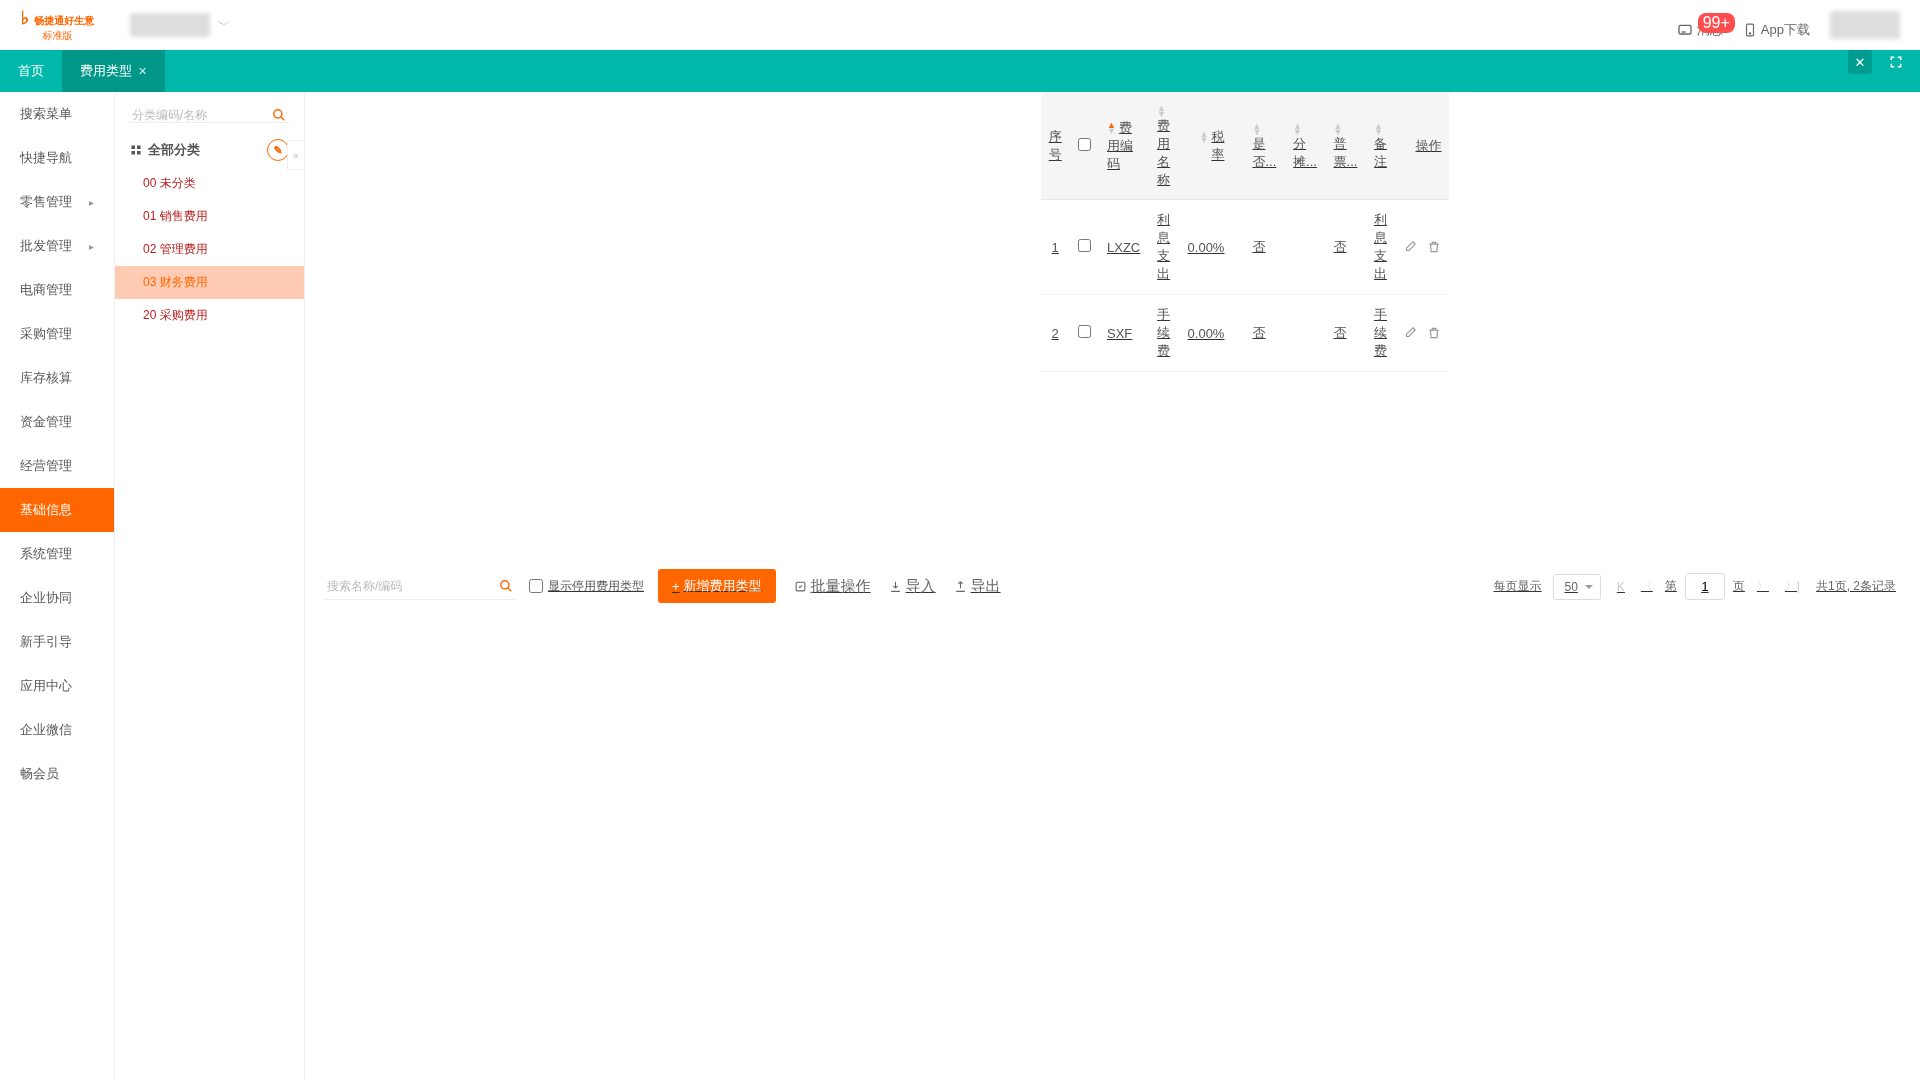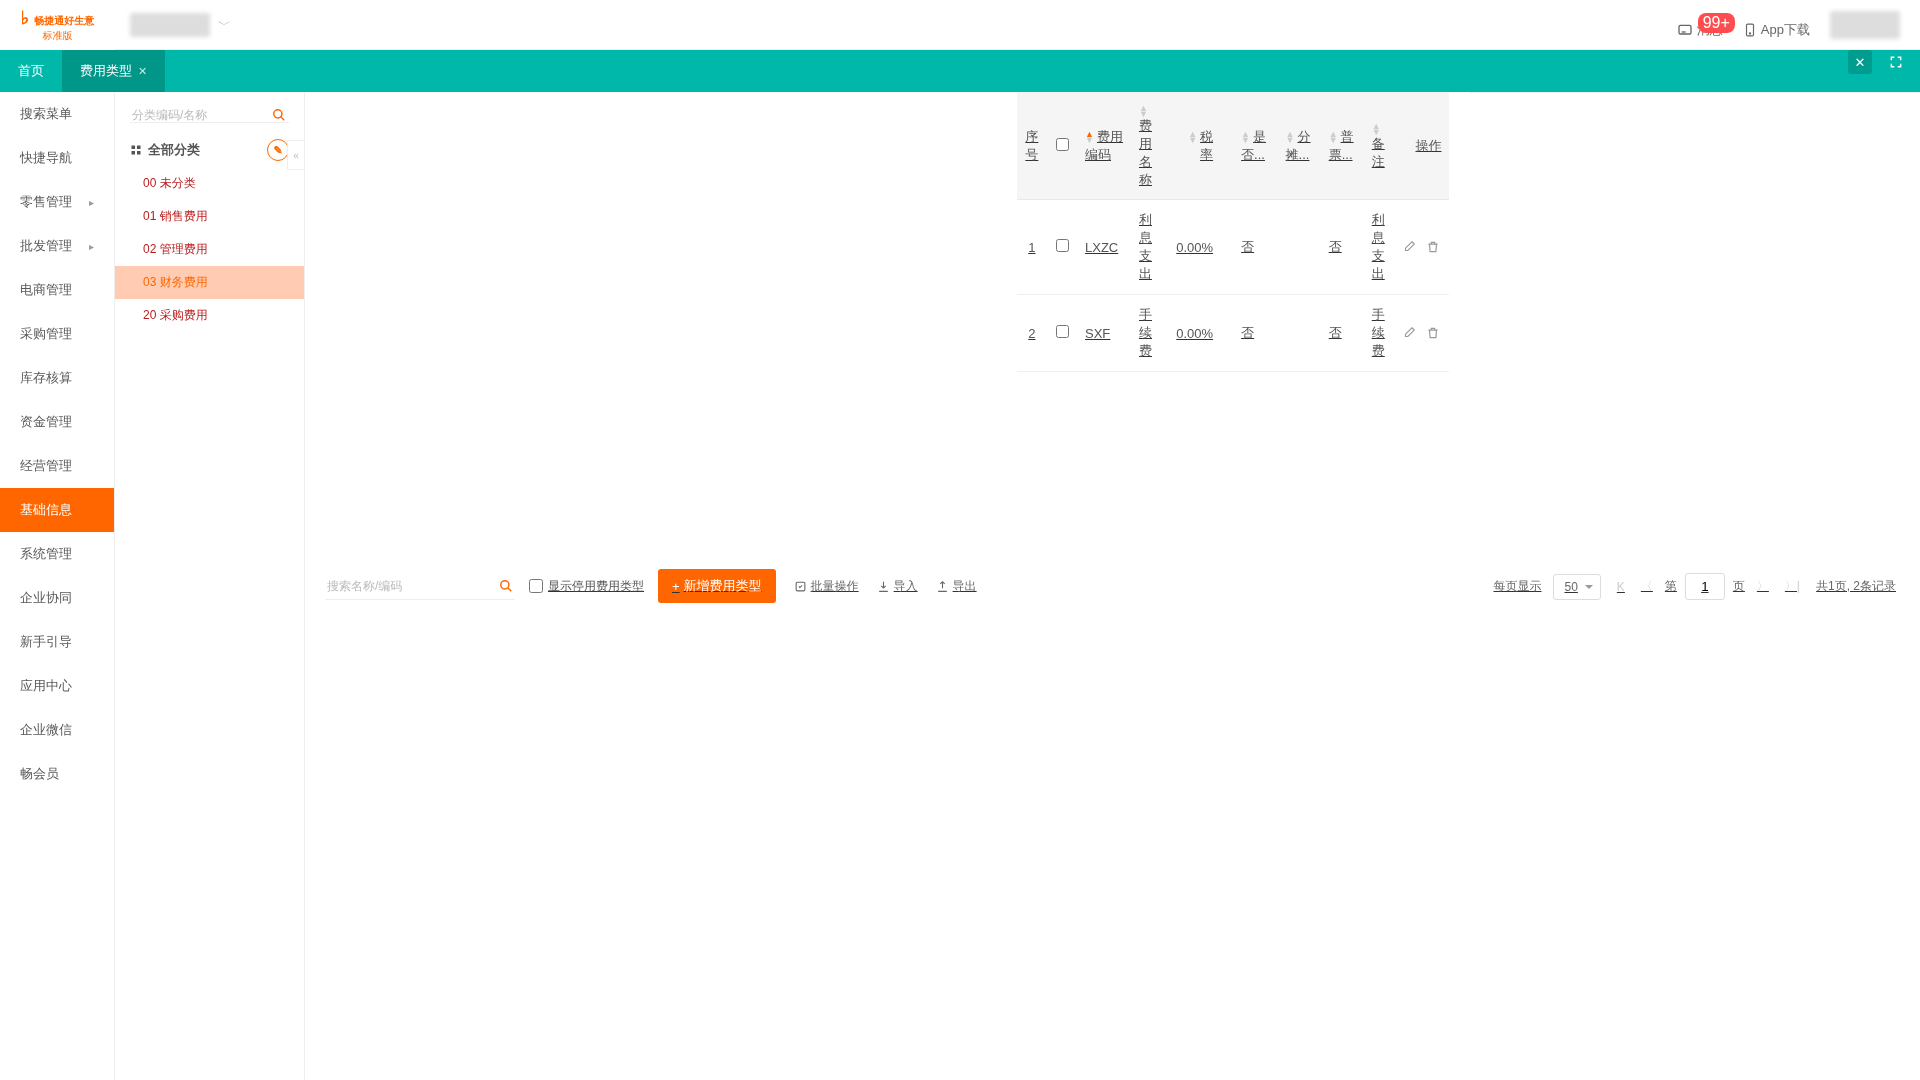--- a/index.html
+++ b/index.html
@@ -51,21 +51,21 @@
 .content { flex: 1; display: flex; flex-direction: row; padding: 0; text-decoration: underline; }
 .toolbar { display: flex; align-items: center; padding: 14px 20px; gap: 14px; }
 .search-box { position: relative; width: 190px; }
 .search-box input { width: 100%; border: none; border-bottom: 1px solid #eee; padding: 6px 22px 6px 2px; outline: none; font-size: 12px; }
 .search-box input::placeholder { color: #bbb; }
 .search-box-icon { position: absolute; right: 2px; top: 6px; color: #ff6600; }
 .chk-wrap { display: flex; align-items: center; gap: 5px; color: #555; font-size: 12px; }
 .chk-wrap input { width: 14px; height: 14px; }
 .toolbar-right { margin-left: auto; display: flex; align-items: center; gap: 18px; }
 .btn-primary { background: #ff6600; color: #fff; padding: 8px 14px; border-radius: 3px; cursor: pointer; display: flex; align-items: center; gap: 4px; font-size: 13px; }
-.btn-text { color: #666; cursor: pointer; display: flex; align-items: center; gap: 4px; font-size: 12px; }
+.btn-text { color: #666; cursor: pointer; display: flex; align-items: center; gap: 4px; font-size: 15px; }
 
 
 .table-wrap { flex: 1; padding: 0 20px; overflow: hidden; }
 table { width: 100%; border-collapse: collapse; }
 th { background: #f5f5f5; text-align: left; padding: 10px 8px; border-bottom: 1px solid #e8e8e8; font-weight: normal; color: #555; position: relative; }
 th .sort { color: #ccc; font-size: 9px; display: inline-flex; flex-direction: column; line-height: 6px; margin-right: 3px; vertical-align: middle; }
 th .sort.active-asc .up { color: #ff6600; }
 td { padding: 11px 8px; border-bottom: 1px solid #f0f0f0; color: #555; }
 .col-seq { width: 55px; text-align: center; }
 .col-chk { width: 45px; text-align: center; }

